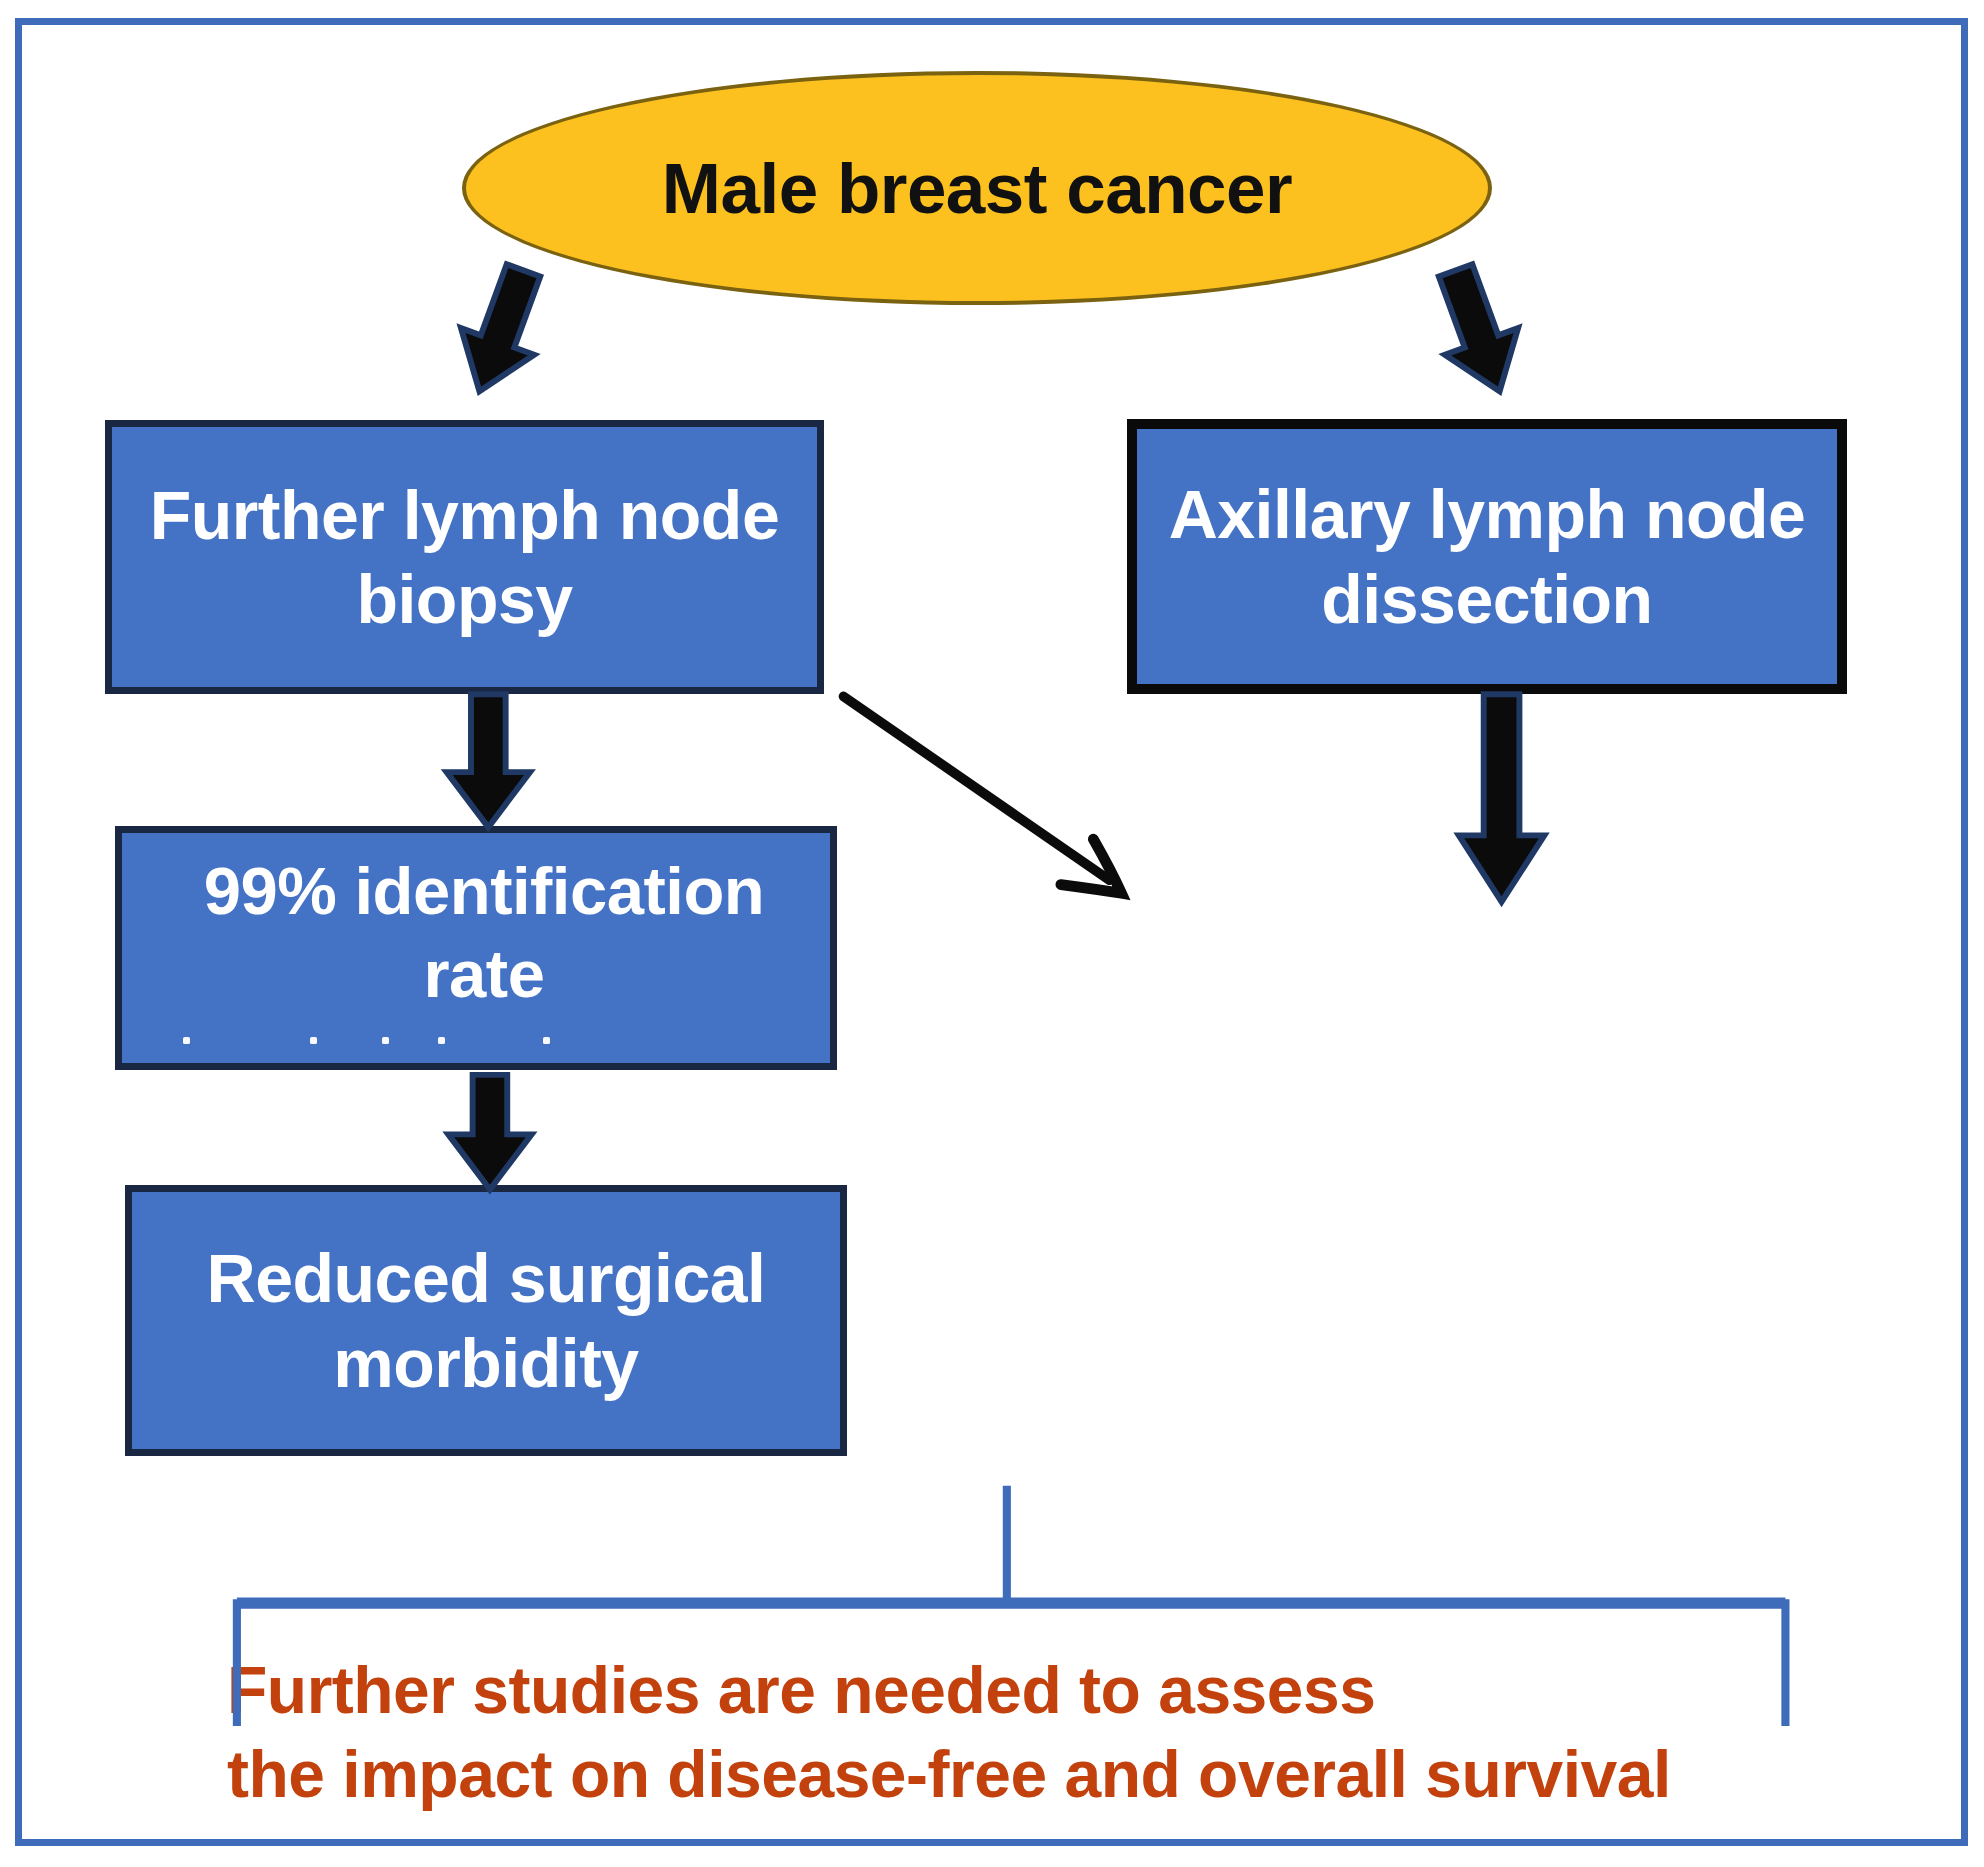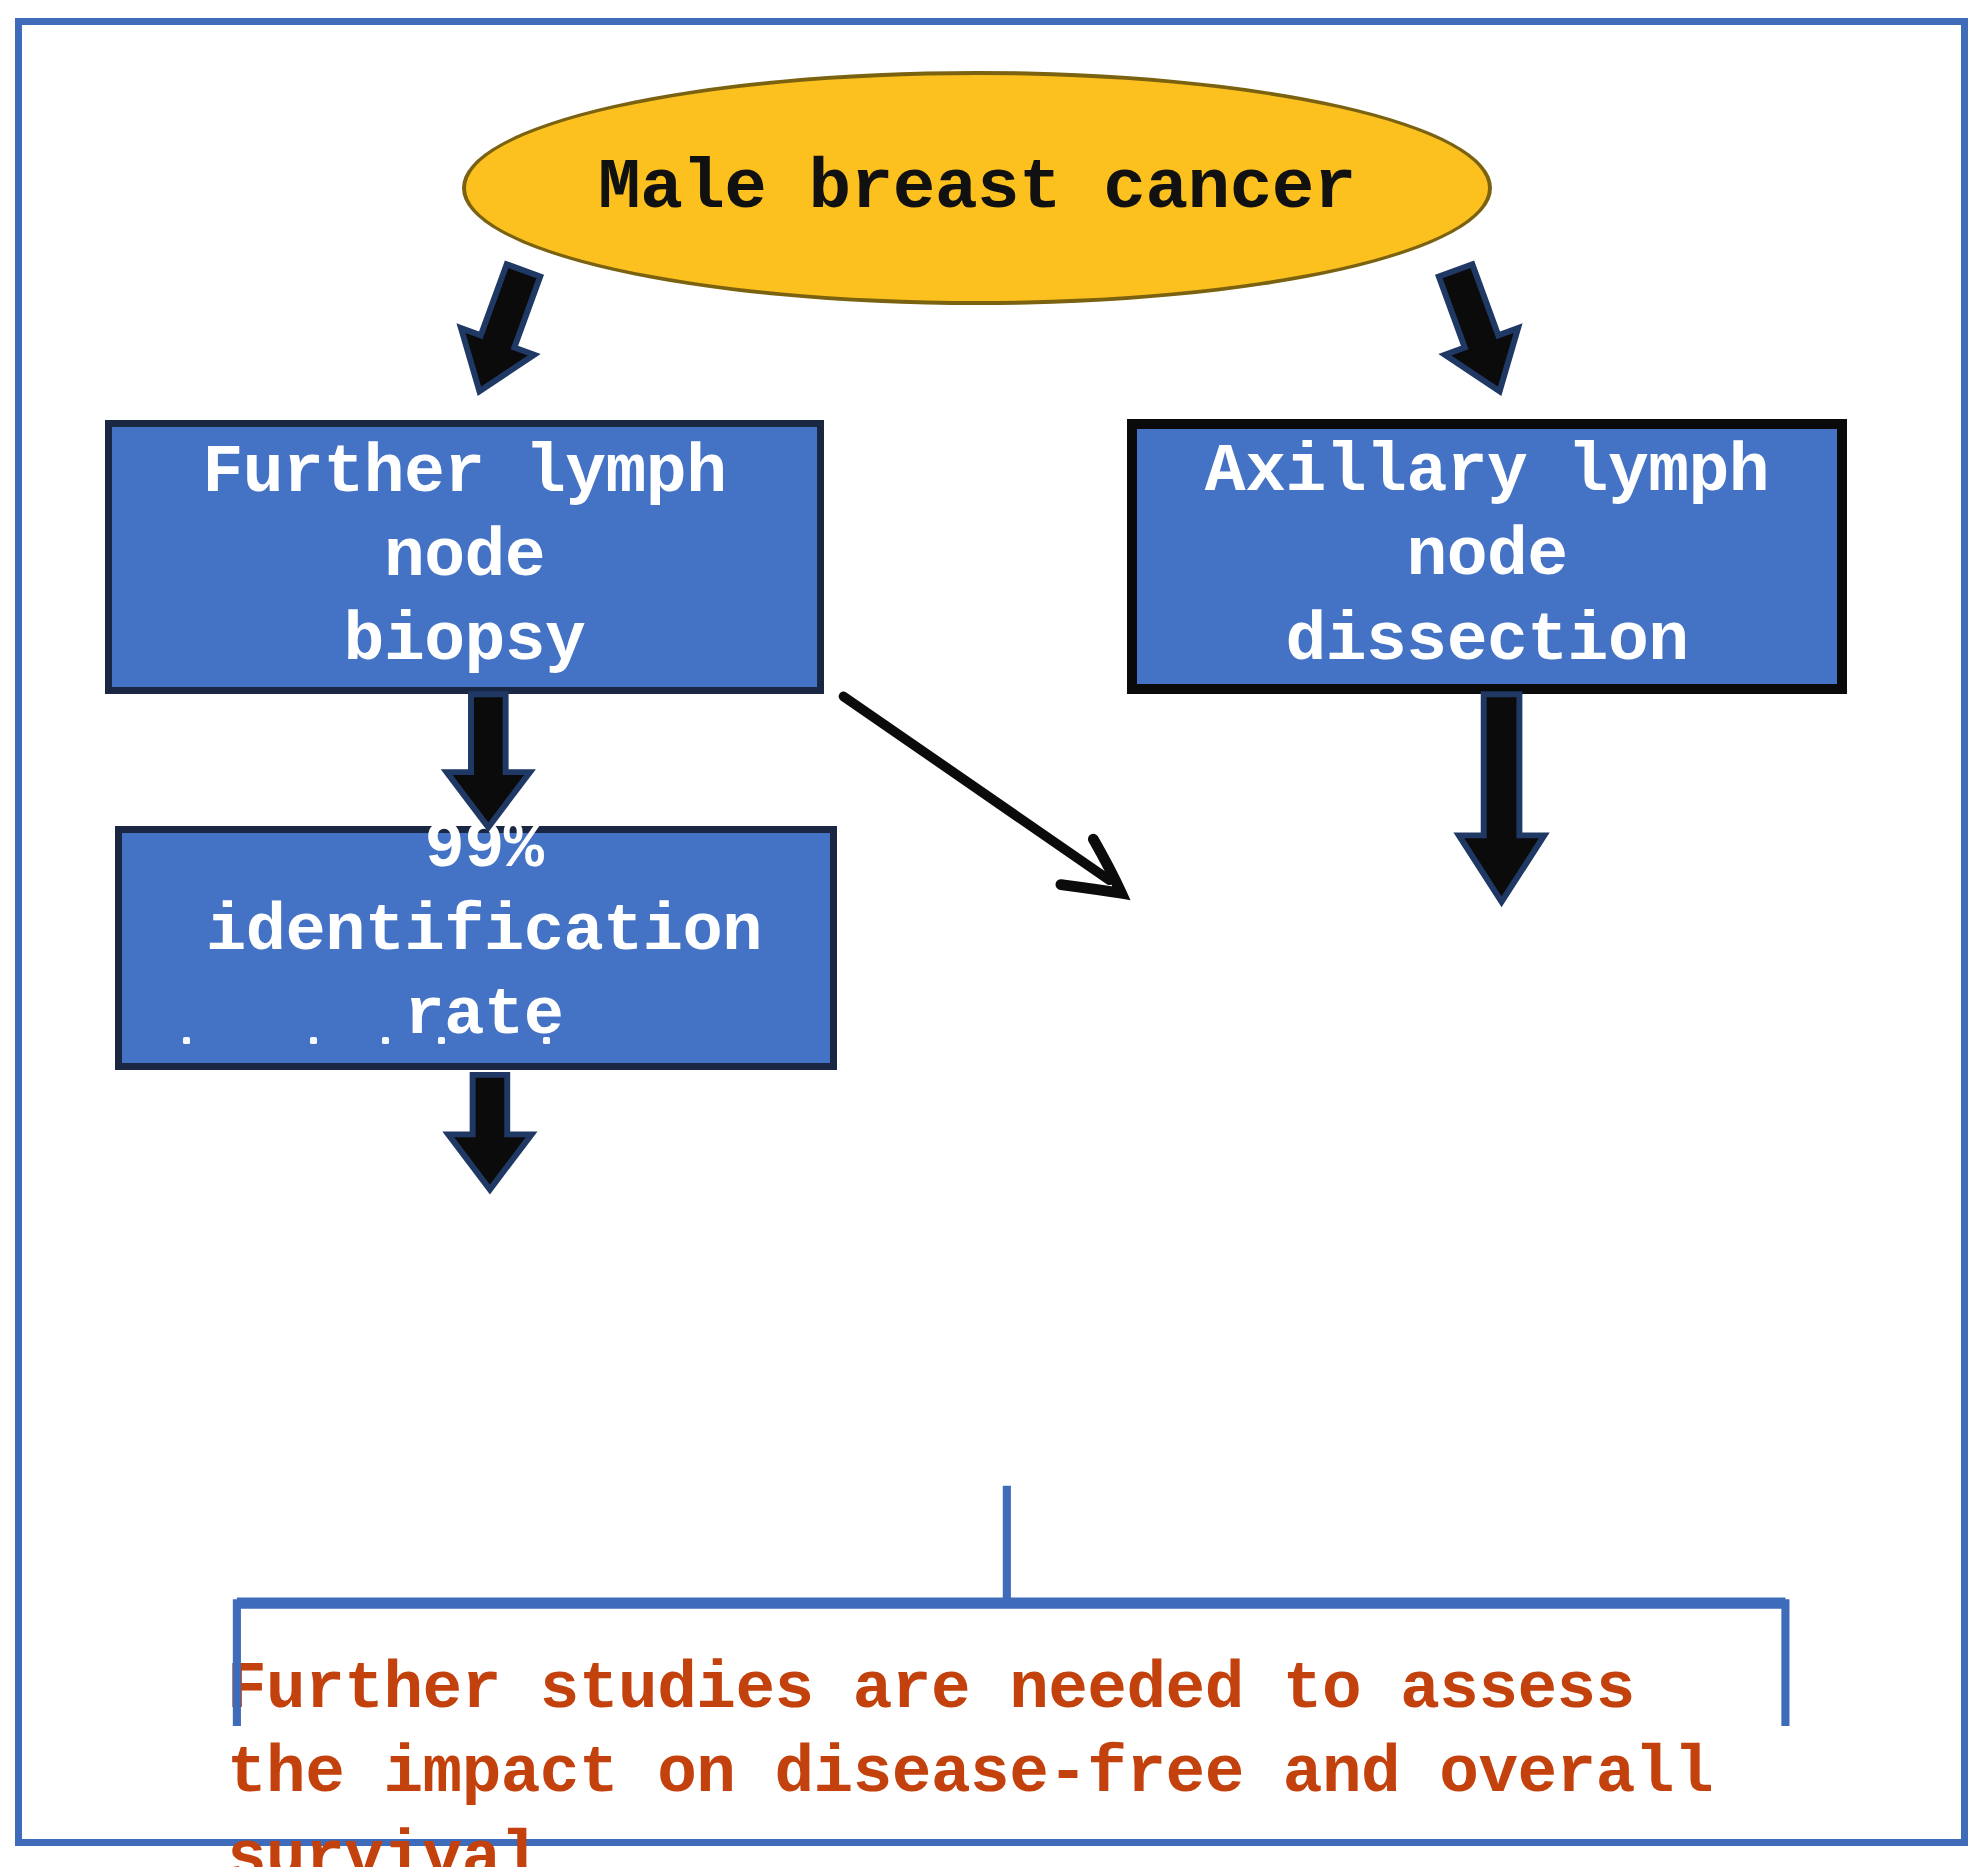--- a/index.html
+++ b/index.html
@@ -6,21 +6,21 @@
     margin: 0;
     padding: 0;
     background: #ffffff;
   }
   .canvas {
     position: relative;
     width: 1973px;
     height: 1867px;
     background: #ffffff;
     overflow: hidden;
-    font-family: Liberation Mono, monospace;
+    font-family: Liberation Sans, sans-serif;
   }
   .outer-frame {
     position: absolute;
     left: 15px; top: 18.4px;
     width: 1953px; height: 1828px;
     border: 7px solid #3F6BBB;
     box-sizing: border-box;
   }
   .ellipse {
     position: absolute;
@@ -137,20 +137,24 @@
 rate</div>
     <div class="faded-dots">
       <span class="dot dot1"></span>
         <span class="dot dot2"></span>
         <span class="dot dot3"></span>
         <span class="dot dot4"></span>
         <span class="dot dot5"></span>
     </div>
   </div>
 
+  <div class="node navy-border box-morbidity">
+    <div class="node-label">Reduced surgical
+morbidity</div>
+  </div>
 
 
   <div class="footer-note">Further studies are needed to assess
 the impact on disease-free and overall survival</div>
 
   <svg class="overlay" viewBox="0 0 3671 3453">
 
     <polygon points="935,500 1001,500 1001,640 1040,640 968,738 896,640 935,640" transform="rotate(20 968 500)" fill="#0B0B0B" stroke="#1F3864" stroke-width="11"></polygon>
 
     <polygon points="2659,500 2725,500 2725,640 2764,640 2692,738 2620,640 2659,640" transform="rotate(-20 2692 500)" fill="#0B0B0B" stroke="#1F3864" stroke-width="11"></polygon>

